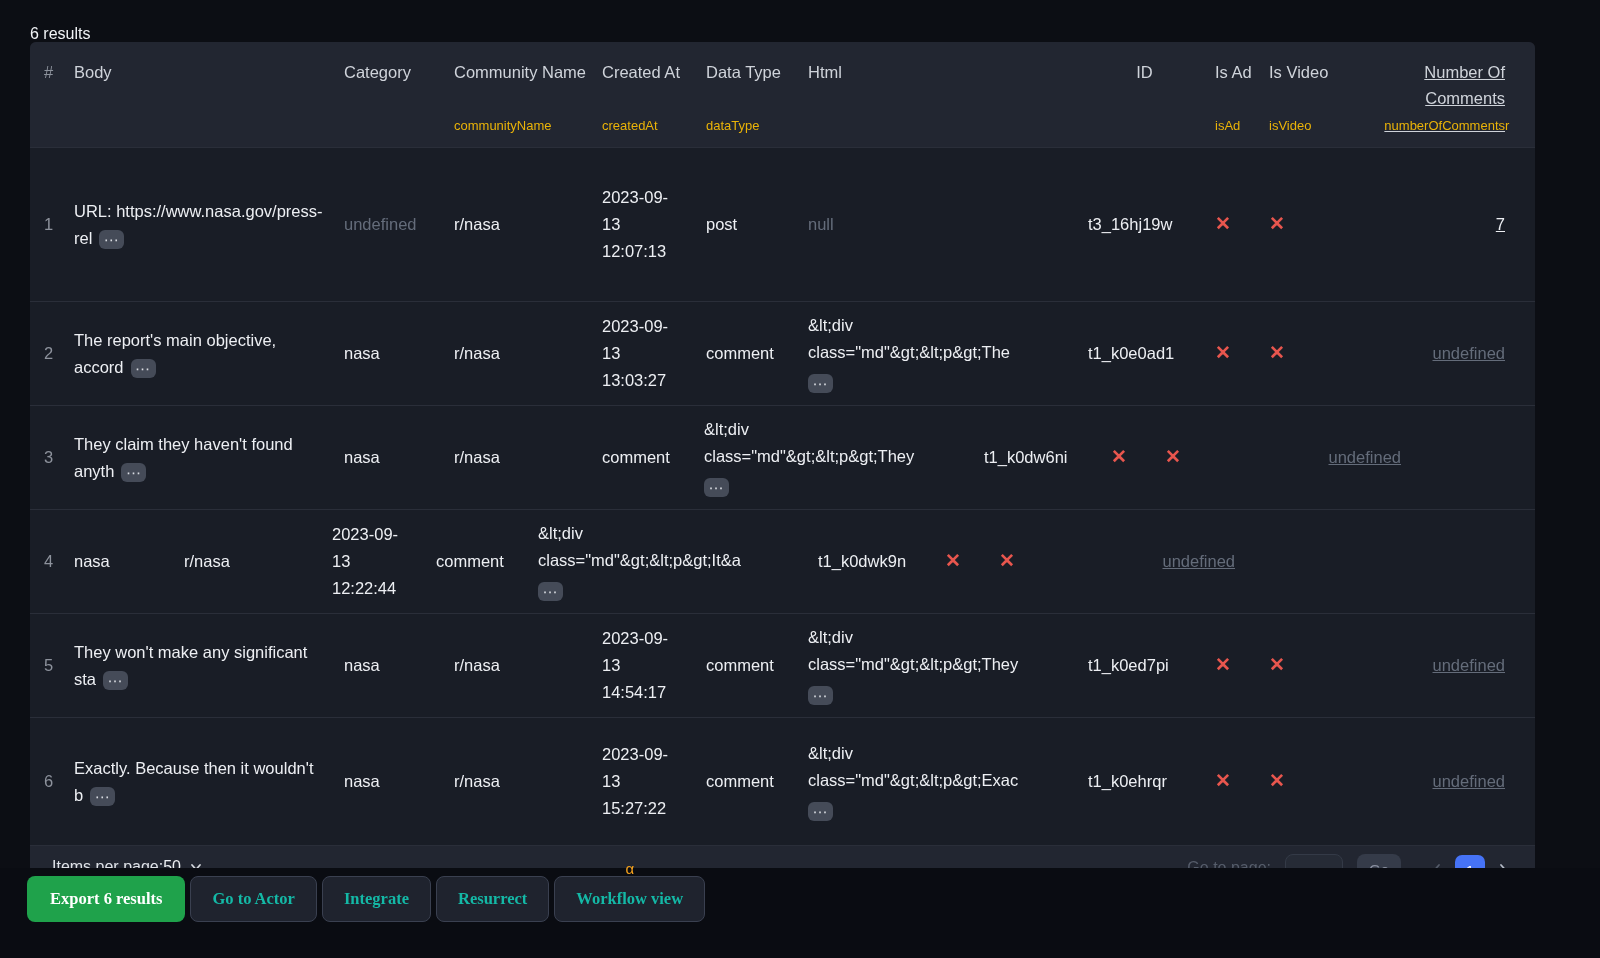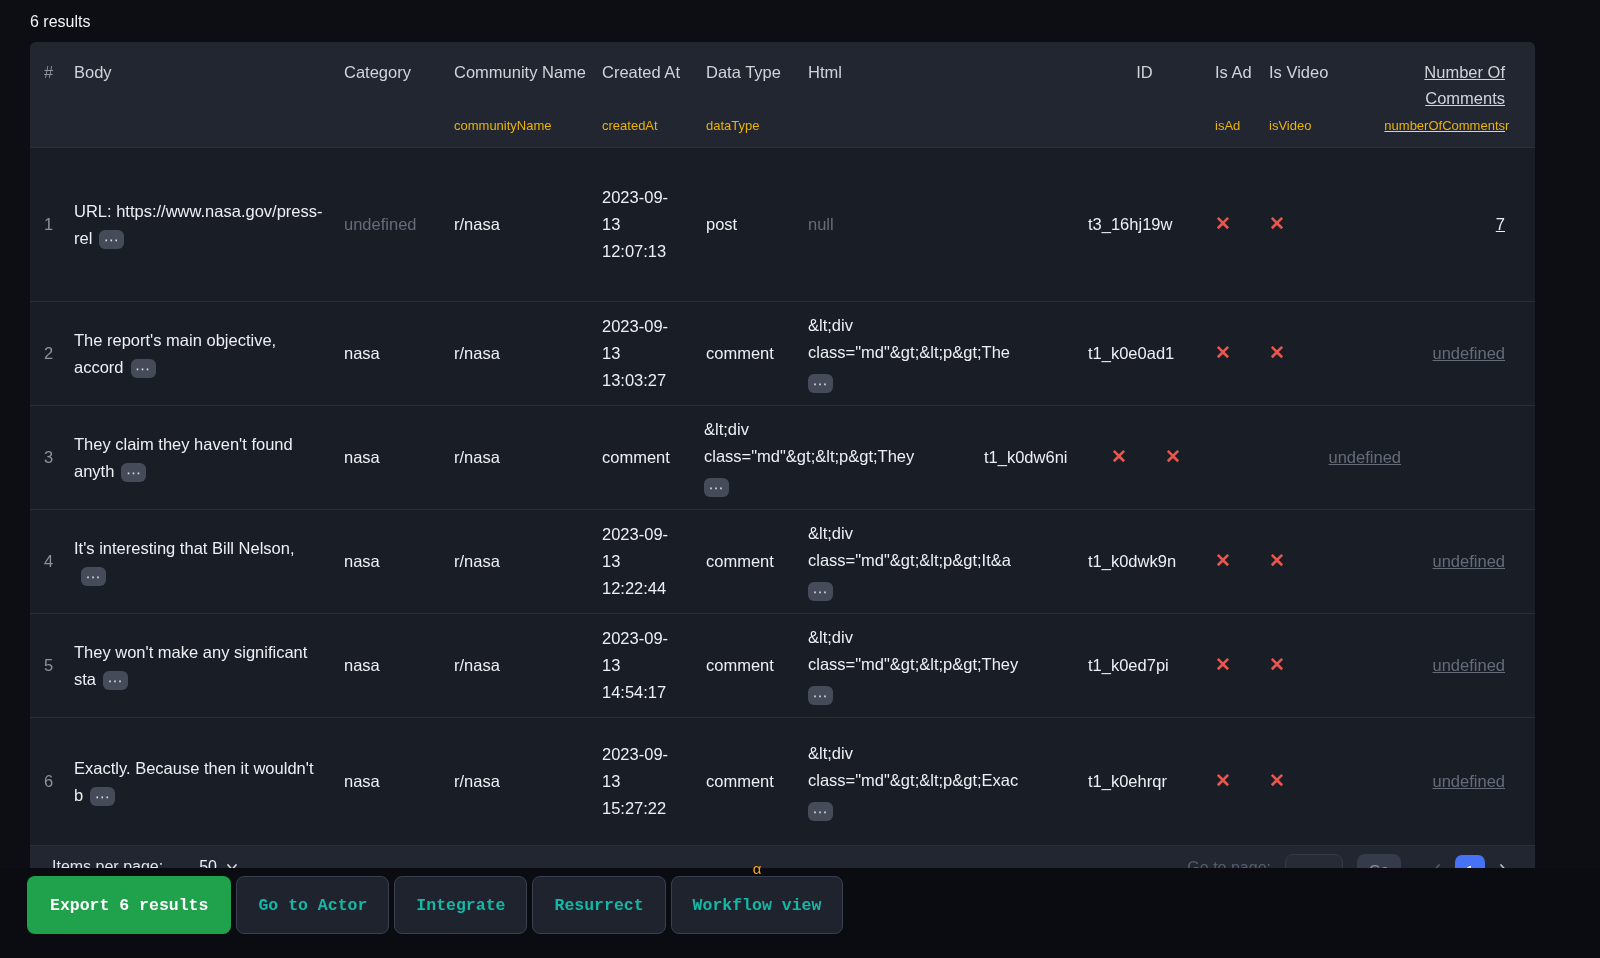--- a/index.html
+++ b/index.html
@@ -5,21 +5,21 @@
   * { margin:0; padding:0; box-sizing:border-box; }
   html,body { width:1600px; height:958px; overflow:hidden; }
   body {
     background:#0c0e14;
     font-family:"Liberation Sans", sans-serif;
     color:#edeff3;
     position:relative;
     font-size:16px;
   }
   .results-count {
-    position:absolute; top:13px; left:30px;
+    position:absolute; top:25px; left:30px;
     font-size:16px; color:#f1f3f6;
   }
   .table-wrap {
     position:absolute; top:42px; left:30px; width:1505px;
     background:#191d26; border-radius:6px 6px 0 0;
   }
   
   .thead {
     display:flex; background:#222631; height:105px;
     border-radius:6px 6px 0 0;
@@ -68,21 +68,21 @@
   .pill-row { margin-top:3px; }
   .pill-row .more-pill { margin-left:0; }
   
   .tfoot {
     display:flex; align-items:flex-start;
     height:56px; background:#222631; border-top:1px solid #2a2e39;
     padding:8px 24px 0 22px; font-size:16px;
   }
   .ipp-label { color:#dfe2e8; margin-top:4px; }
   .ipp-select {
-    display:flex; align-items:center; gap:8px; margin-left:36px; margin-top:4px;
+    display:flex; align-items:center; gap:8px; margin-top:4px;
     color:#eef0f4; cursor:pointer;
   }
   .foot-right { margin-left:auto; display:flex; align-items:flex-start; gap:14px; }
   .gtp-label { color:#565d6b; margin-top:5px; }
   .gtp-input {
     width:58px; height:31px; background:#262b36; border:1px solid #343a47;
     border-radius:8px; color:#edeff3; padding:0 8px; font-size:15px;
     font-family:"Liberation Sans", sans-serif;
   }
   .go-btn {
@@ -98,22 +98,22 @@
     font-family:"Liberation Sans", sans-serif;
   }
   
   .action-bar {
     position:absolute; left:0; bottom:0; width:1600px; height:90px;
     background:#0a0c12; z-index:5;
     display:flex; align-items:flex-start; gap:5px;
     padding:8px 0 0 27px;
   }
   .abtn {
-    height:58px; border-radius:8px; font-size:16.5px; cursor:pointer;
-    font-family:Liberation Mono, monospace;
+    height:46px; border-radius:8px; font-size:16.5px; cursor:pointer;
+    font-family:Liberation Serif, serif;
     display:inline-flex; align-items:center;
   }
   .abtn.primary {
     background:#1fa24b; color:#ffffff; font-weight:700;
     border:none; padding:0 23px;
   }
   .abtn.secondary {
     background:#1f232e; color:#14b8a6; font-weight:600;
     border:1px solid #3a4050; padding:0 21px;
   }
@@ -212,21 +212,20 @@
         <div class="cell col-dataType">comment</div>
         <div class="cell col-html"><div class="cell-text">&amp;lt;div class="md"&amp;gt;&amp;lt;p&amp;gt;They</div><div class="pill-row"><div class="more-pill">⋯</div></div></div>
         <div class="cell col-id">t1_k0dw6ni</div>
         <div class="cell col-isAd xmark">✕</div>
         <div class="cell col-isVideo xmark">✕</div>
         <div class="cell col-numberOfComments muted">undefined</div>
         <div class="cell col-partial"></div>
       </div>
       <div class="trow">
         <div class="cell col-index">4</div>
-        <div class="cell col-body"><div class="cell-text">It's interesting that Bill Nelson,</div><div class="more-pill">⋯</div></div>
         <div class="cell col-category">nasa</div>
         <div class="cell col-communityName">r/nasa</div>
         <div class="cell col-createdAt">2023-09-13 12:22:44</div>
         <div class="cell col-dataType">comment</div>
         <div class="cell col-html"><div class="cell-text">&amp;lt;div class="md"&amp;gt;&amp;lt;p&amp;gt;It&amp;a</div><div class="pill-row"><div class="more-pill">⋯</div></div></div>
         <div class="cell col-id">t1_k0dwk9n</div>
         <div class="cell col-isAd xmark">✕</div>
         <div class="cell col-isVideo xmark">✕</div>
         <div class="cell col-numberOfComments muted">undefined</div>
         <div class="cell col-partial"></div>

